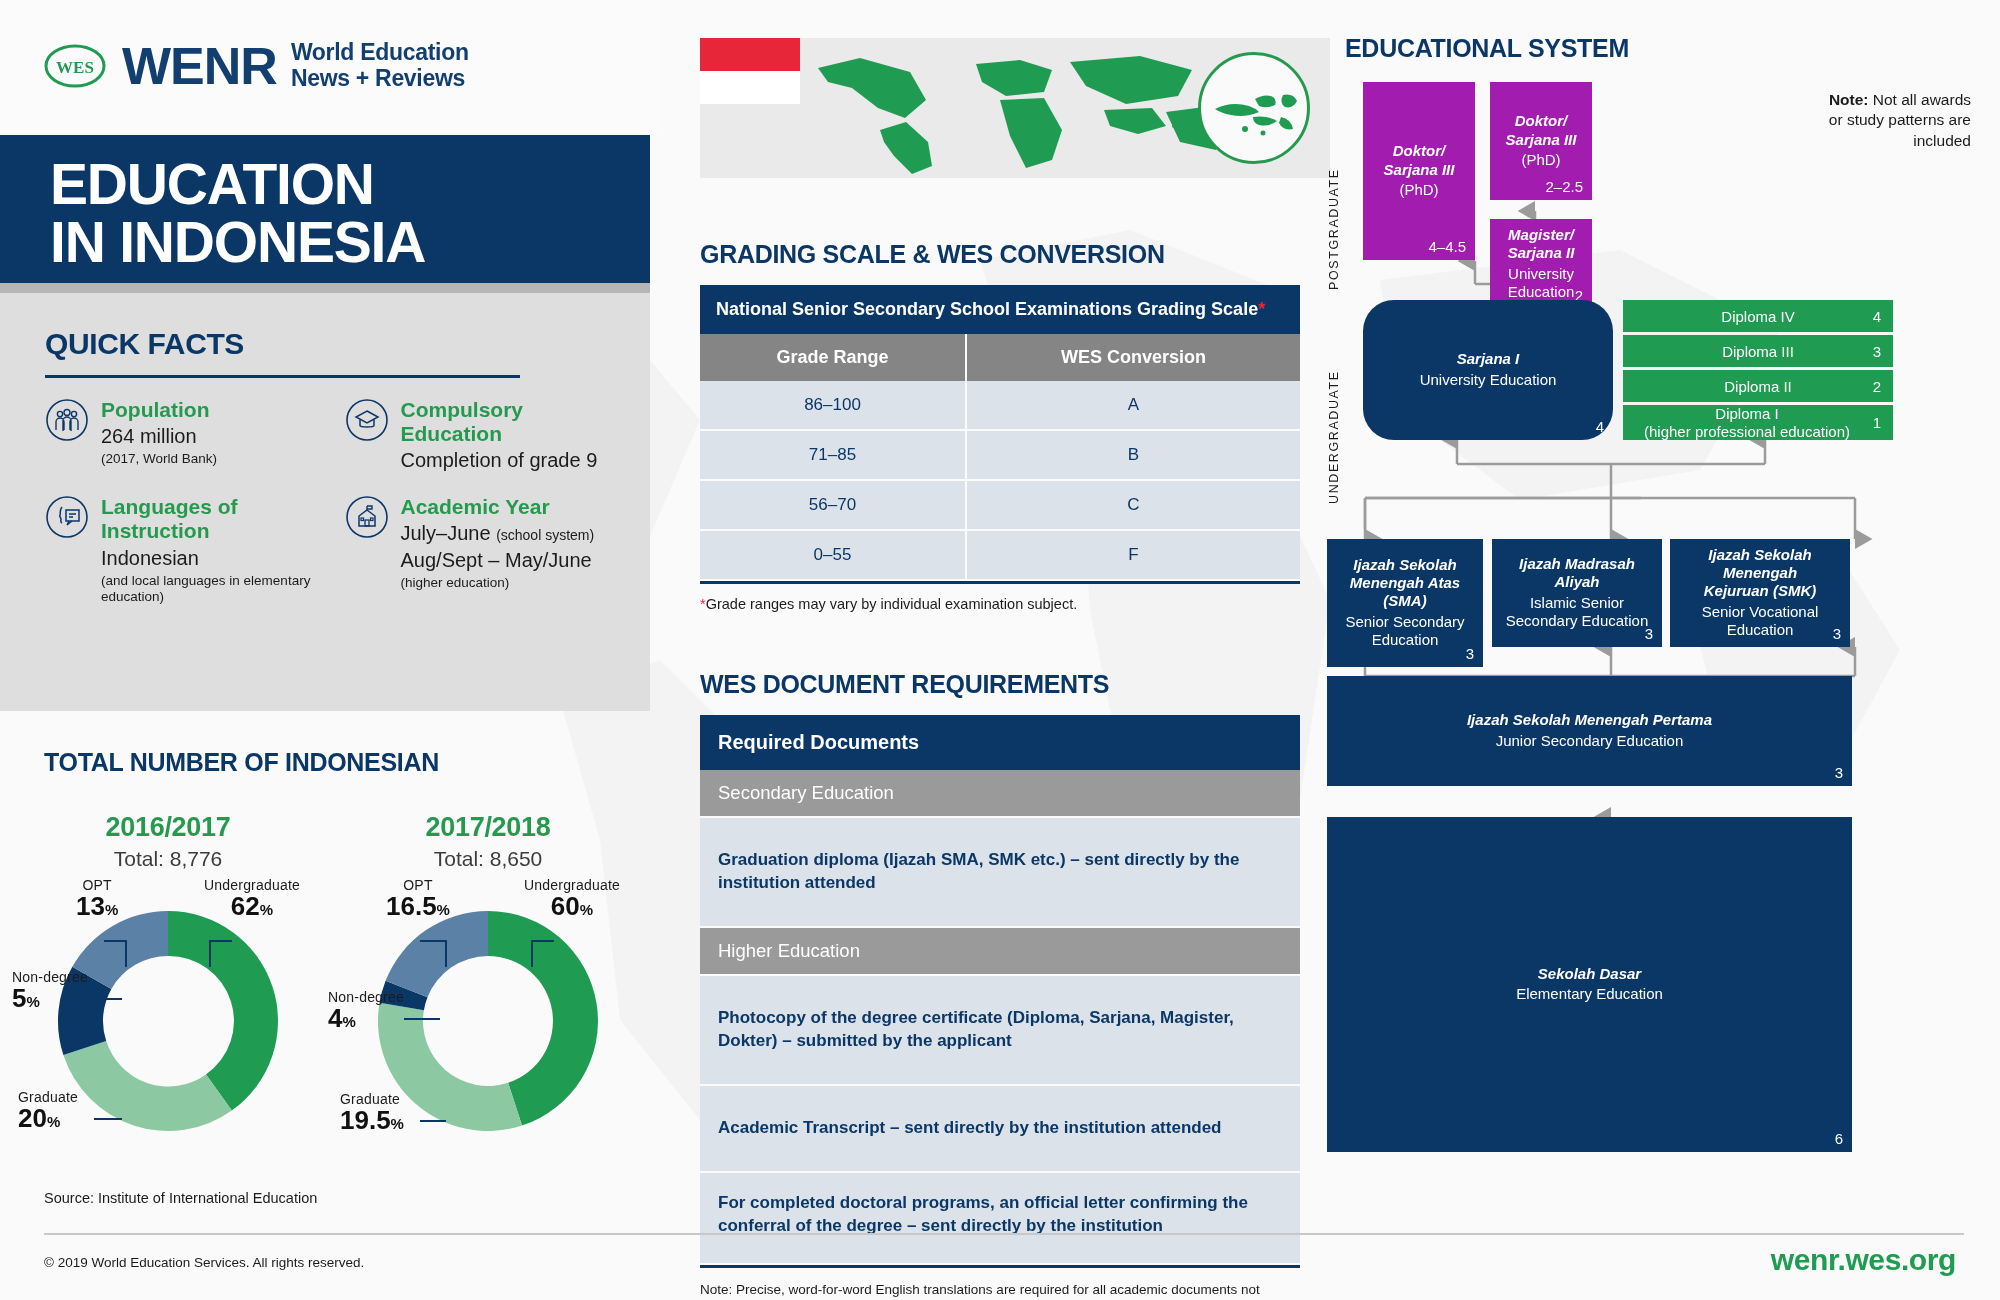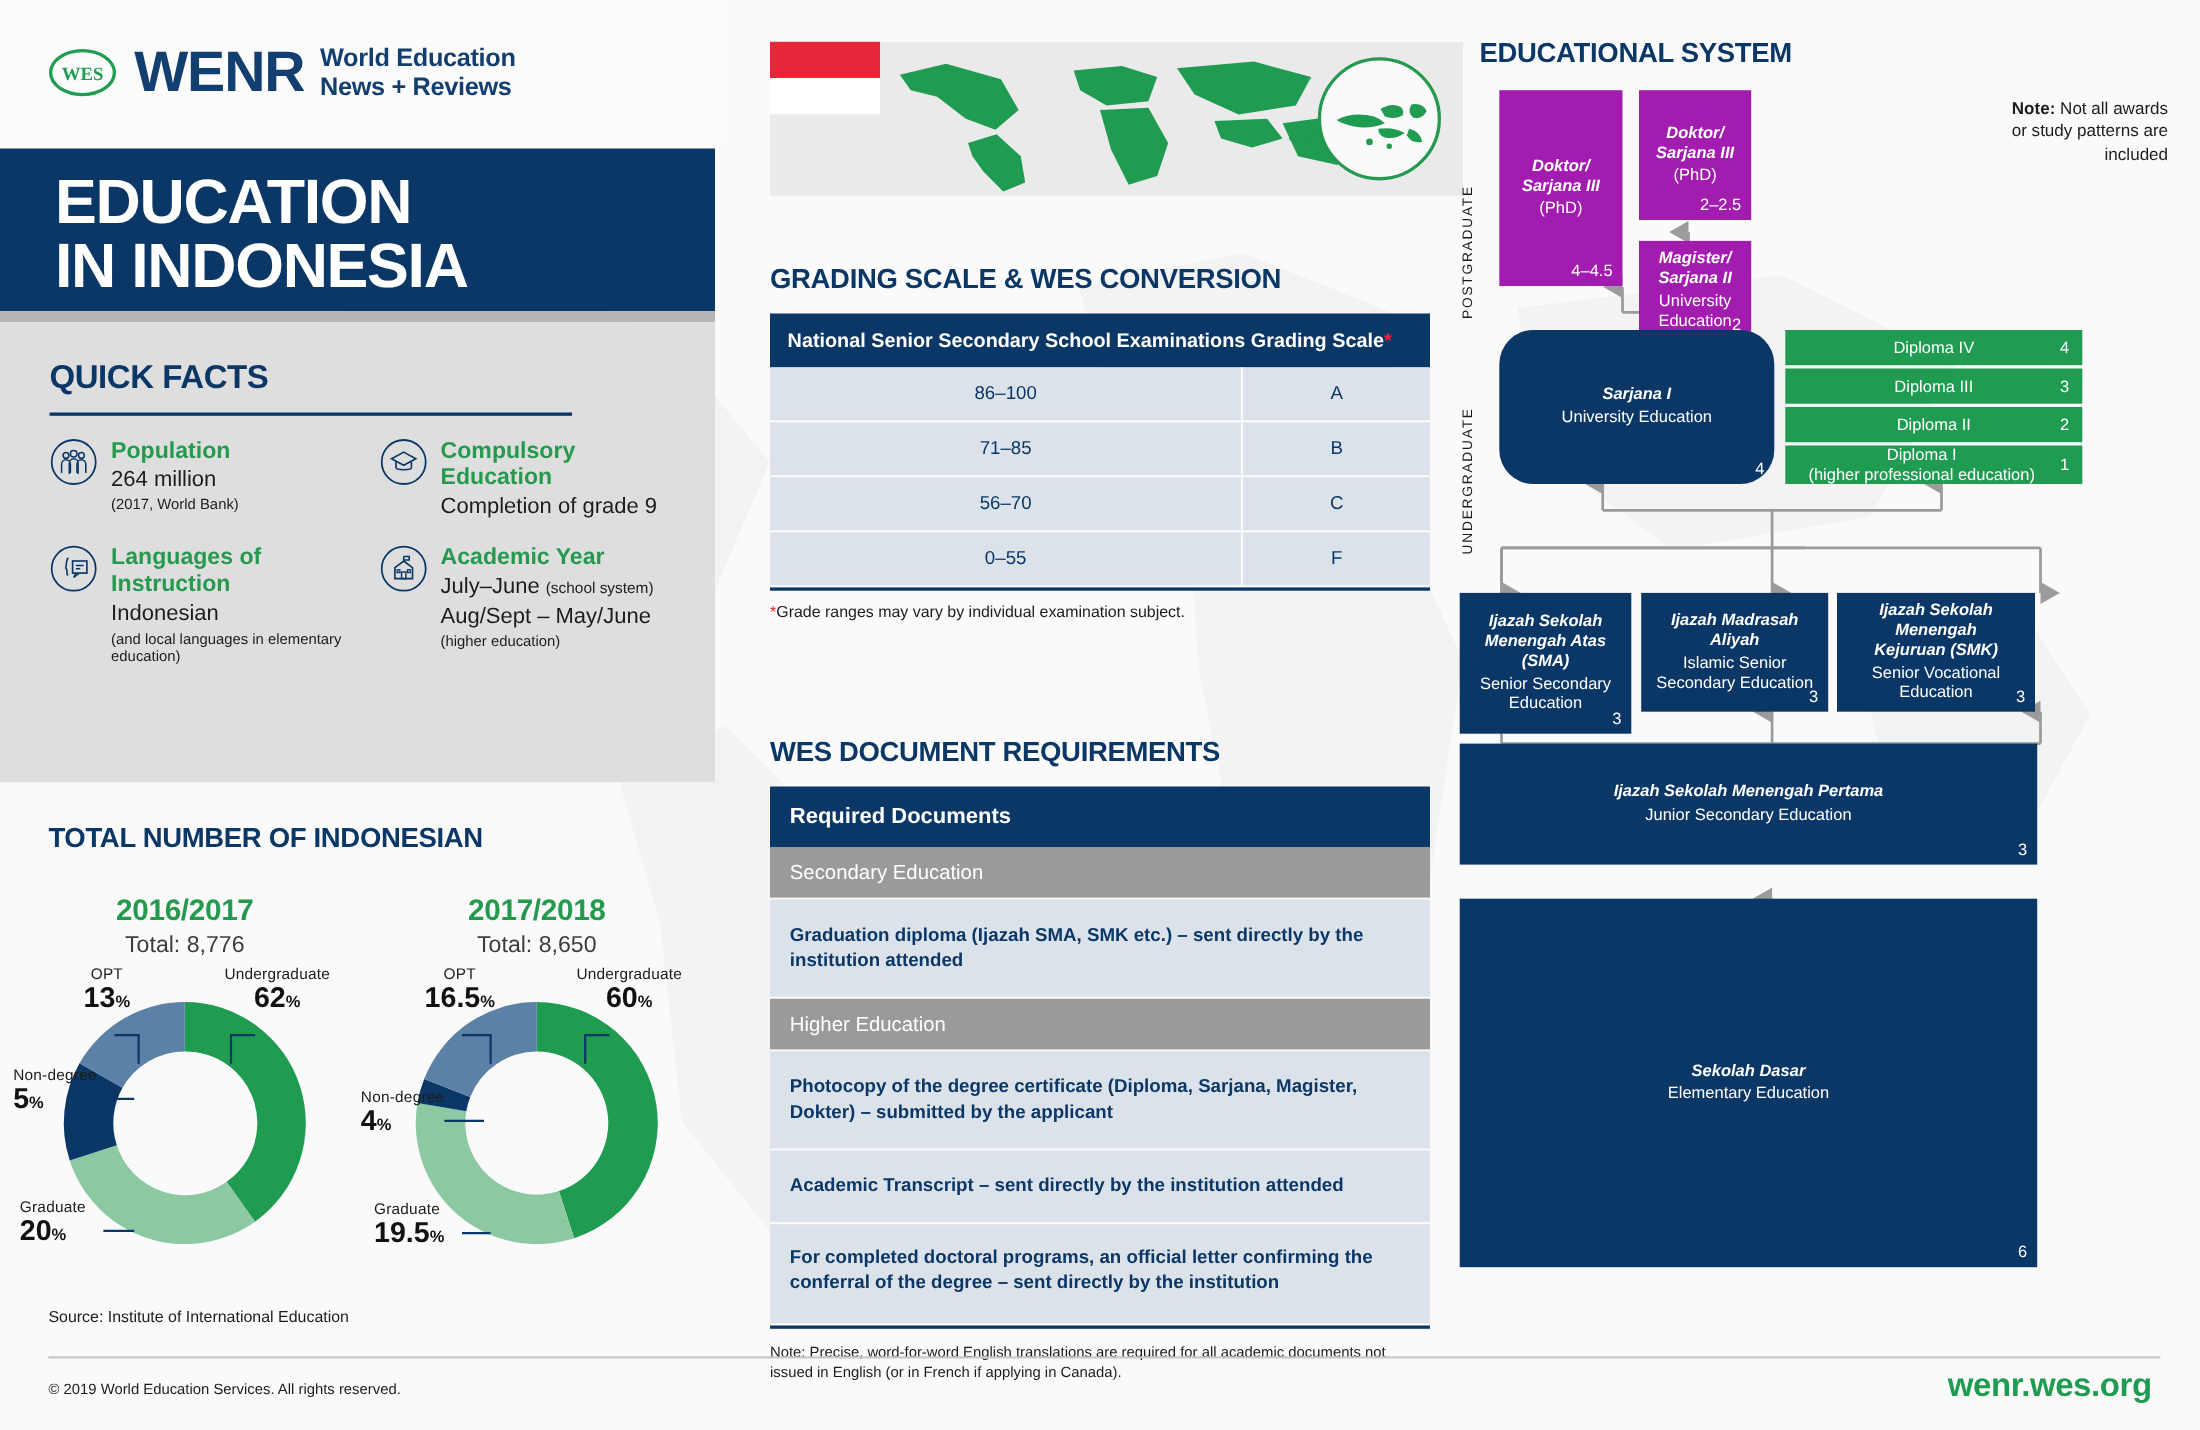--- a/index.html
+++ b/index.html
@@ -79,21 +79,21 @@
   .tbl td.cell { background:#dbe2ea; color:#0b3767; text-align:center; padding:14px 8px; font-size:17px; border-right:2px solid #fbfbfb; border-bottom:2px solid #fbfbfb; }
   .tbl td.cell:last-child { border-right:none; }
   .tbl-underline { width:600px; height:3px; background:#0b3767; }
   .footnote { font-size:14.5px; color:#1c1c1c; margin-top:12px; }
   .footnote .ast { color:#e8263a; }
 
   .docs { position:absolute; left:700px; top:670px; width:600px; }
   .docs-tbl { width:600px; margin-top:16px; }
   .docs-head { background:#0b3767; color:#fff; font-weight:bold; font-size:20px; padding:16px 18px; }
   .docs-sub { background:#9a9a9a; color:#fff; font-size:18.5px; padding:12px 18px; border-bottom:2px solid #fbfbfb; }
-  .docs-row { background:#dbe2ea; color:#0b3767; font-size:17px; padding:21px 18px; line-height:1.35; font-weight:bold; border-bottom:2px solid #fbfbfb; }
+  .docs-row { background:#dbe2ea; color:#0b3767; font-size:17px; padding:31px 18px; line-height:1.35; font-weight:bold; border-bottom:2px solid #fbfbfb; }
   .docs-underline { width:600px; height:3px; background:#0b3767; }
   .docs-note { font-size:13.5px; color:#1c1c1c; margin-top:13px; line-height:1.4; }
 
   
   .sys { position:absolute; left:1345px; top:34px; width:630px; height:1150px; }
   .sys-head { font-size:25px; font-weight:bold; color:#0b3767; letter-spacing:-0.3px; }
   .sys-note { position:absolute; right:4px; top:56px; width:160px; text-align:right; font-size:15.5px; color:#1c1c1c; line-height:1.32; }
   .sys-note b { font-weight:bold; }
   .rail { position:absolute; font-size:12.5px; letter-spacing:1.6px; color:#1c1c1c;
           writing-mode:vertical-rl; transform:rotate(180deg); }
@@ -344,20 +344,24 @@
   </div>
 
   <div class="grading">
     <div class="sechead">GRADING SCALE &amp; WES CONVERSION</div>
     <table class="tbl">
       <tbody>
           <tr class="cap-row">
         <td colspan="2"><span>National Senior Secondary School Examinations Grading Scale</span><span class="ast">*</span></td>
       </tr>
       <tr>
+        <th>Grade Range</th>
+        <th>WES Conversion</th>
+      </tr>
+      <tr>
         <td class="cell">86–100</td>
         <td class="cell">A</td>
       </tr>
       <tr>
         <td class="cell">71–85</td>
         <td class="cell">B</td>
       </tr>
       <tr>
         <td class="cell">56–70</td>
         <td class="cell">C</td>

